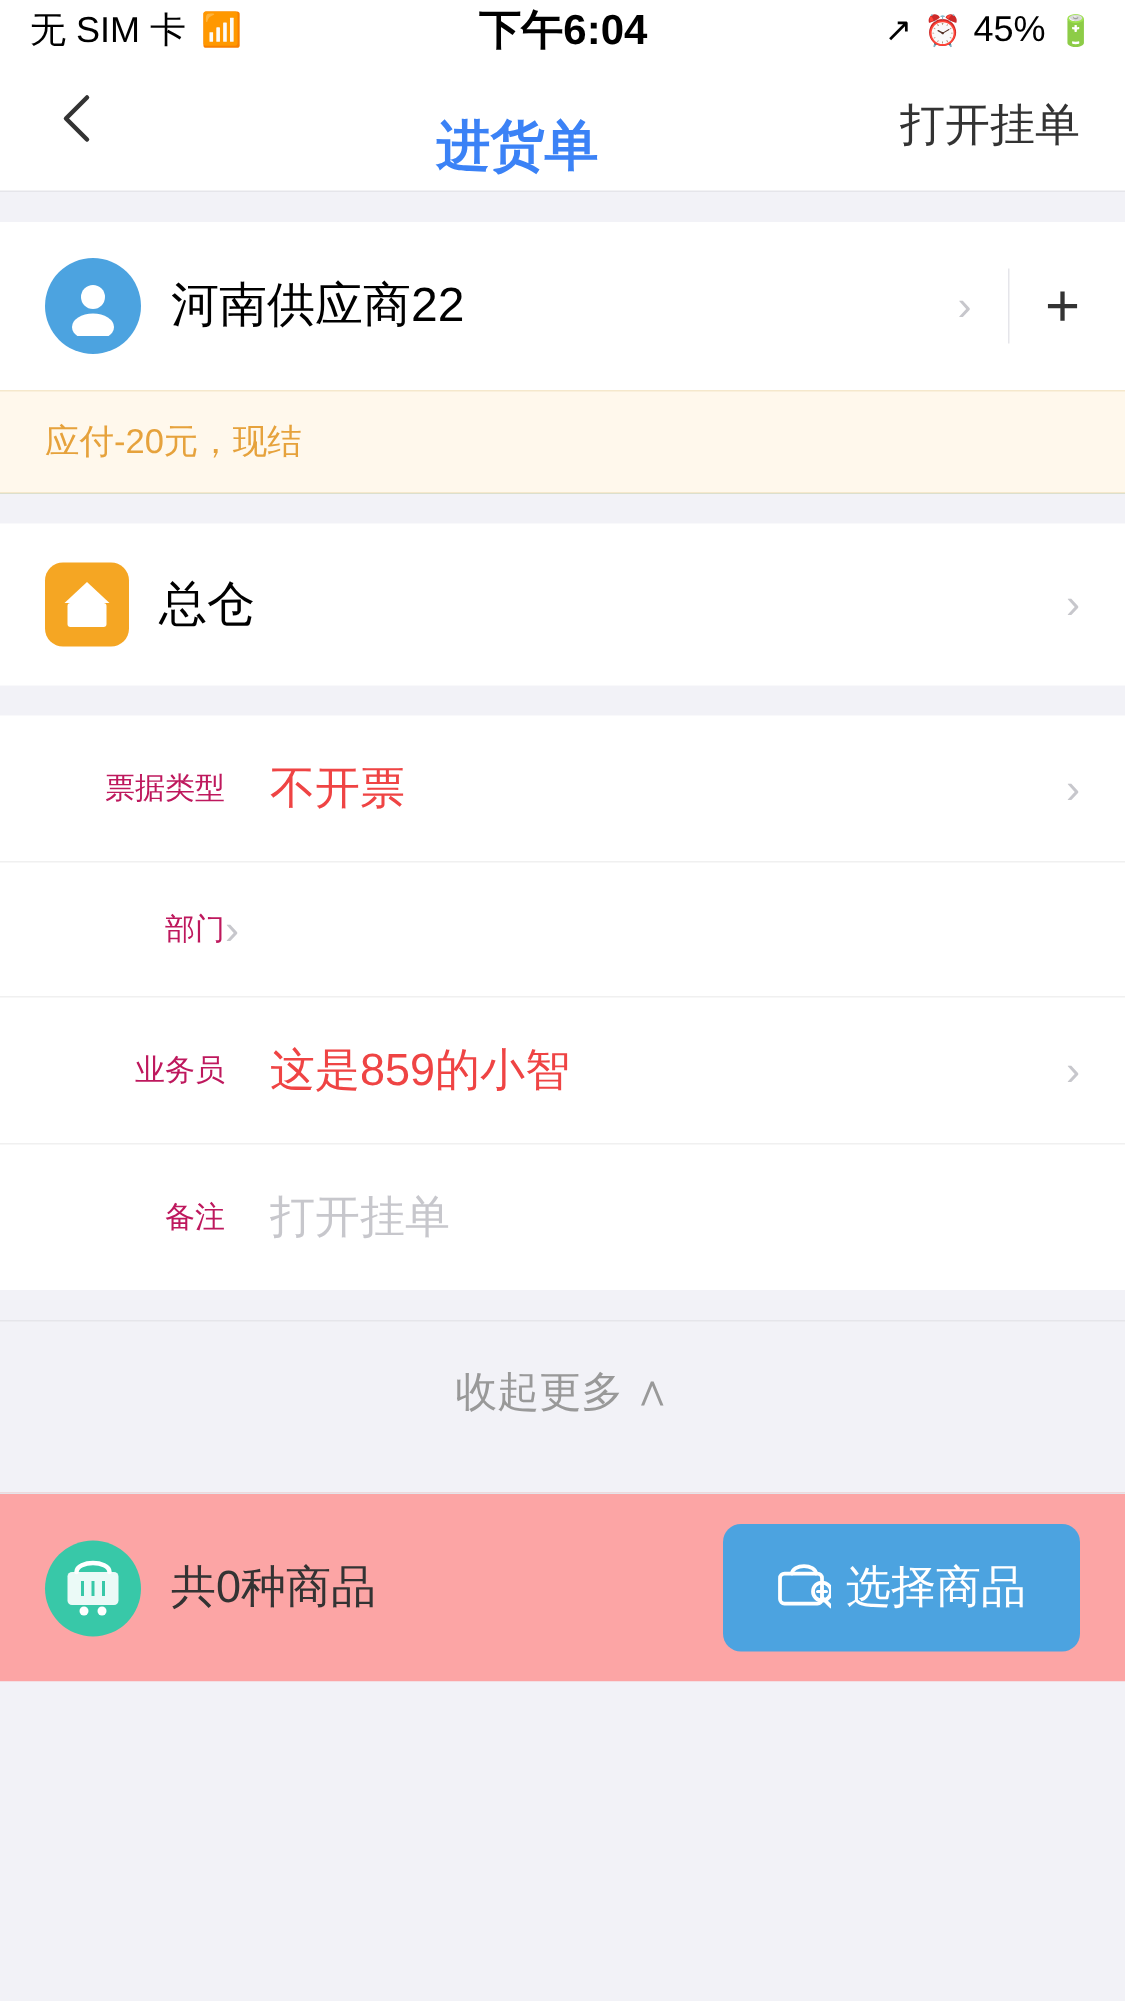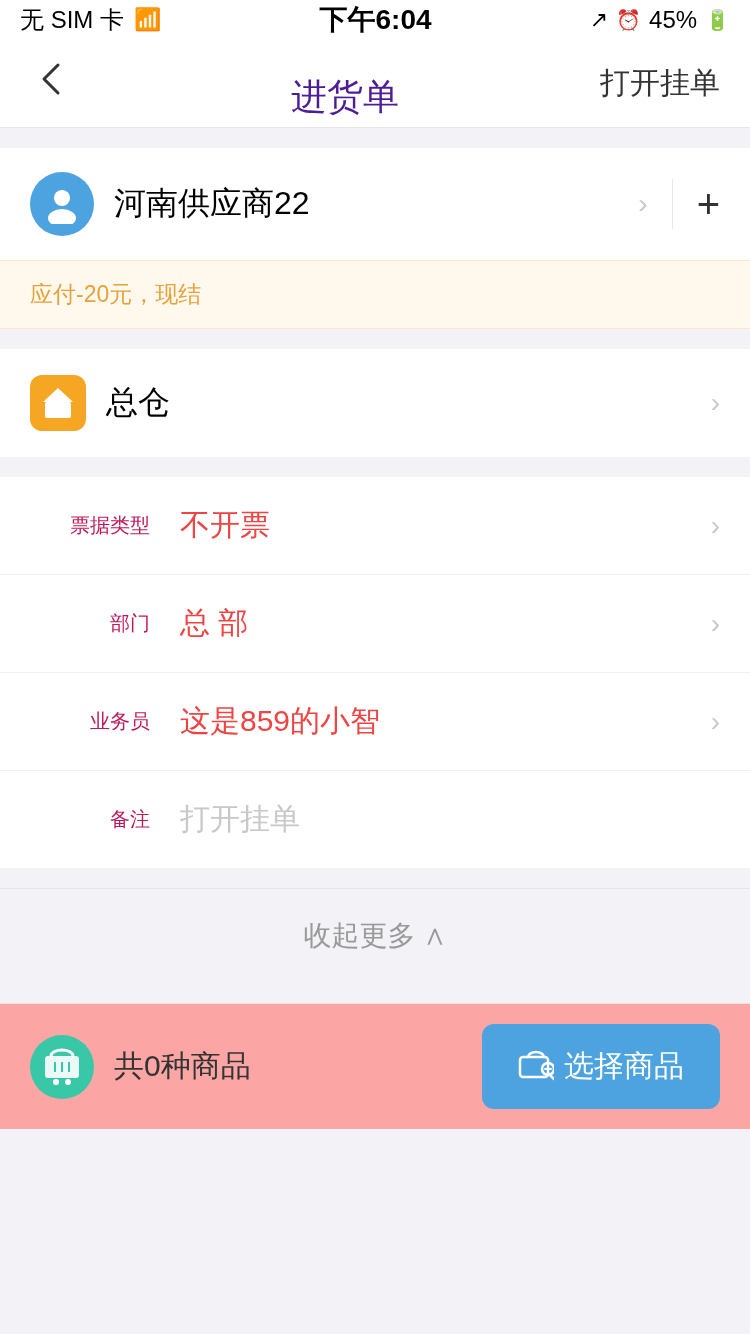--- a/index.html
+++ b/index.html
@@ -38,22 +38,22 @@
       border-bottom: 1px solid #e5e5ea;
     }
     .nav-back {
       font-size: 40px;
       color: #333;
       cursor: pointer;
       width: 60px;
     }
     .nav-title {
       font-size: 36px;
-      font-weight: 400;
-      color: #4c1d95;
+      font-weight: 700;
+      color: #3b82f6;
       margin-top: 27px;
     }
     .nav-action {
       font-size: 30px;
       color: #333;
       cursor: pointer;
     }
 
     
     .section {
@@ -284,21 +284,20 @@
 <div class="form-section">
 
   <div class="form-row">
     <span class="form-label">票据类型</span>
     <span class="form-value">不开票</span>
     <span class="chevron">›</span>
   </div>
 
   <div class="form-row">
     <span class="form-label">部门</span>
-    <span class="form-value">总 部</span>
     <span class="chevron">›</span>
   </div>
 
   <div class="form-row">
     <span class="form-label">业务员</span>
     <span class="form-value">这是859的小智</span>
     <span class="chevron">›</span>
   </div>
 
   <div class="form-row">

